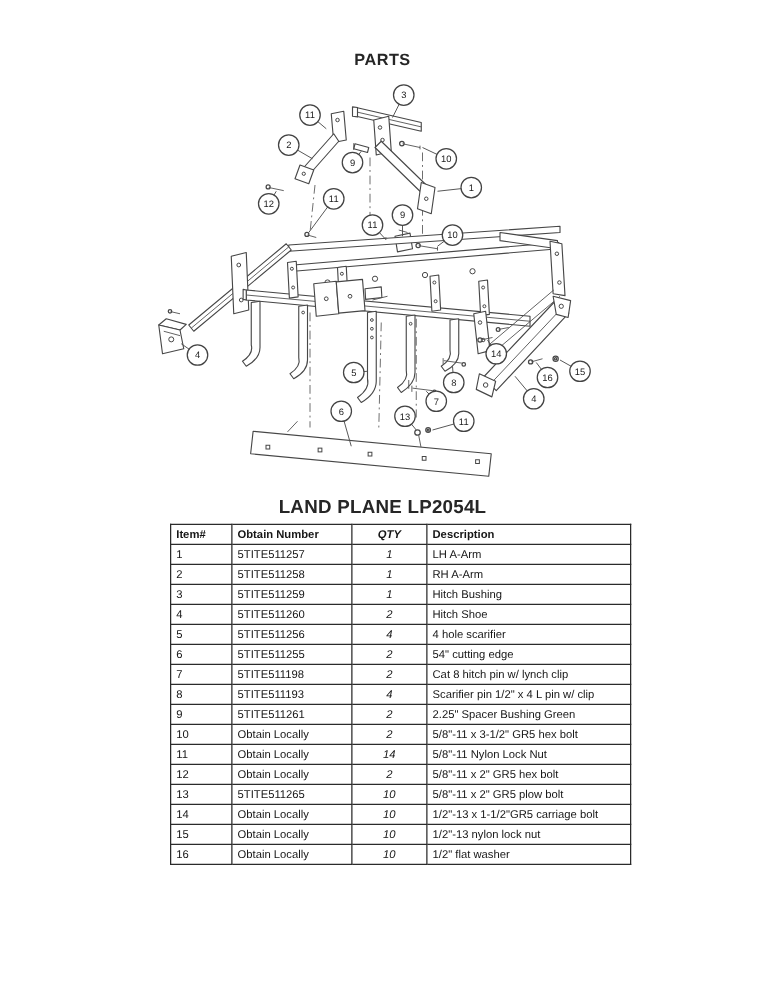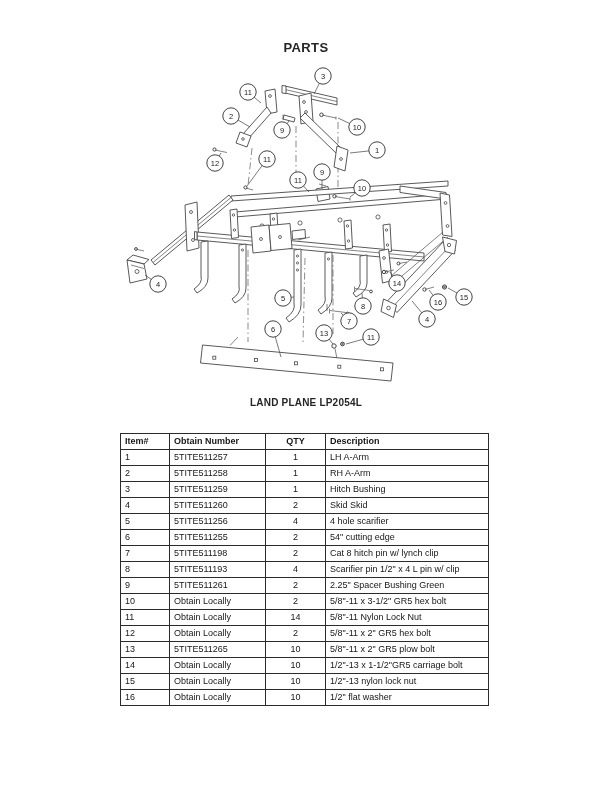--- a/index.html
+++ b/index.html
@@ -14,56 +14,55 @@
   }
   .doc-title {
     position:absolute; left:0; right:0; top:40px;
     text-align:center;
     font-size:13px; font-weight:bold; letter-spacing:.4px;
     color:#262626;
   }
   .diagram-caption {
     position:absolute; left:0; right:0; top:397px;
     text-align:center;
-    font-size:10px; font-weight:bold; letter-spacing:.2px;
+    font-size:15px; font-weight:bold; letter-spacing:.2px;
     color:#262626;
   }
   svg.diagram { position:absolute; left:0px; top:60px; }
   
   .p  { fill:#ffffff; stroke:#474747; stroke-width:.9; stroke-linejoin:round; }
   .l  { fill:none; stroke:#4d4d4d; stroke-width:.7; }
   .dd { fill:none; stroke:#5a5a5a; stroke-width:.7; stroke-dasharray:7 3 1.5 3; }
   .h  { fill:#ffffff; stroke:#474747; stroke-width:.8; }
   .hw { stroke:#474747; fill:#ffffff; }
   .co-line   { stroke:#4d4d4d; stroke-width:.75; }
   .co-circle { fill:#ffffff; stroke:#434343; stroke-width:1; }
   .co-text   { font-family:"Liberation Sans",sans-serif; font-size:7.5px; fill:#1a1a1a; text-anchor:middle; }
 
   table.parts {
-    position:absolute; left:120px; top:419px;
+    position:absolute; left:136px; top:419px;
     width:368px;
     border-collapse:collapse;
     table-layout:fixed;
     font-size:9px; line-height:1;
     color:#161616;
     border:1.5px solid #2b2b2b;
-    margin-top:14px;
   }
   table.parts th, table.parts td {
     border:1px solid #2b2b2b;
     height:15px;
     padding:0 2px 0 4px;
     text-align:left;
     vertical-align:middle;
     font-weight:normal;
     white-space:nowrap;
     overflow:hidden;
   }
   table.parts th { font-weight:bold; }
-  table.parts .c { text-align:center; padding:0; }
+  table.parts .c { text-align:center; padding:0;font-style:italic; }
 
   .footer-box {
     position:absolute; left:53px; top:718px;
     width:506px; height:36px;
     border:1.5px solid #4a4a4a;
     box-sizing:border-box;
     display:flex; align-items:center;
     background:#ffffff;
   }
   .footer-box span {
@@ -329,21 +328,21 @@
         <tr>
           <td>3</td>
           <td>5TITE511259</td>
           <td class="c">1</td>
           <td>Hitch Bushing</td>
         </tr>
         <tr>
           <td>4</td>
           <td>5TITE511260</td>
           <td class="c">2</td>
-          <td>Skid Skid</td>
+          <td>Hitch Shoe</td>
         </tr>
         <tr>
           <td>5</td>
           <td>5TITE511256</td>
           <td class="c">4</td>
           <td>4 hole scarifier</td>
         </tr>
         <tr>
           <td>6</td>
           <td>5TITE511255</td>

